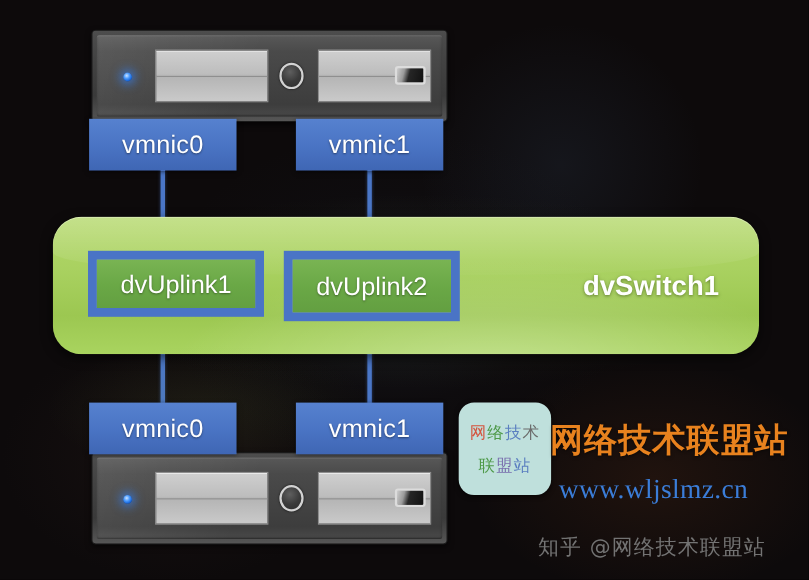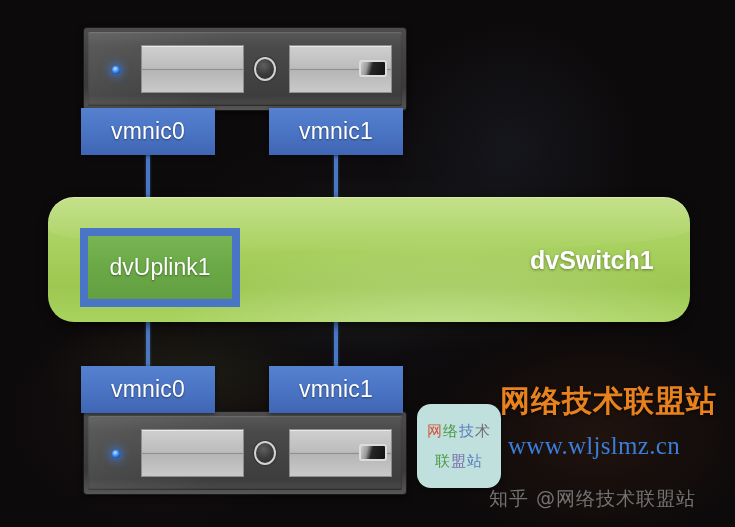--- a/index.html
+++ b/index.html
@@ -268,22 +268,25 @@
     <span>vmnic0</span>
   </div>
   <div class="vmnic" style="left:269px; top:108px; width:134px; height:47px;">
     <span>vmnic1</span>
   </div>
 
   <div class="dvswitch" style="left:48px; top:197px; width:642px; height:125px;">
     <div class="dvswitch-sheen"></div>
   </div>
 
-  <div class="uplink" style="left:80px; top:228px; width:160px; height:79px;">
+  <div class="uplink" style="left:80px; top:228px; width:160px; height:60px;">
     <span>dvUplink1</span>
+  </div>
+  <div class="uplink" style="left:258px; top:228px; width:160px; height:64px;">
+    <span>dvUplink2</span>
   </div>
 
   <div class="dvswitch-label" style="left:530px; top:248px;">dvSwitch1</div>
 
   <div class="reflect" style="left:40px; top:312px; width:300px; height:120px;
               background: radial-gradient(ellipse at center, rgba(120,150,70,0.10) 0%, rgba(0,0,0,0) 70%);"></div>
 
   <div class="vmnic" style="left:81px; top:366px; width:134px; height:47px; z-index:5;">
     <span>vmnic0</span>
   </div>
@@ -294,21 +297,21 @@
   <div class="server" style="left:84px; top:412px; width:322px; height:82px;">
     <div class="server-inner">
       <div class="led" style="left:24px; top:34px;"></div>
       <div class="bay" style="left:53px; top:13px; width:103px; height:48px;"></div>
       <div class="knob" style="left:166px; top:25px;"></div>
       <div class="bay" style="left:201px; top:13px; width:103px; height:48px;"></div>
       <div class="screen" style="left:271px; top:28px;"></div>
     </div>
   </div>
 
-  <div class="wm-badge" style="left:417px; top:404px;gap:10px;">
+  <div class="wm-badge" style="left:417px; top:366px;gap:10px;">
     <div class="wm-badge-row">
       <span class="c1">网</span><span class="c2">络</span><span class="c3">技</span><span class="c5">术</span>
     </div>
     <div class="wm-badge-row">
       <span class="c2">联</span><span class="c4">盟</span><span class="c3">站</span>
     </div>
   </div>
 
   <div class="wm-title" style="left:500px; top:386px;">网络技术联盟站</div>
 

